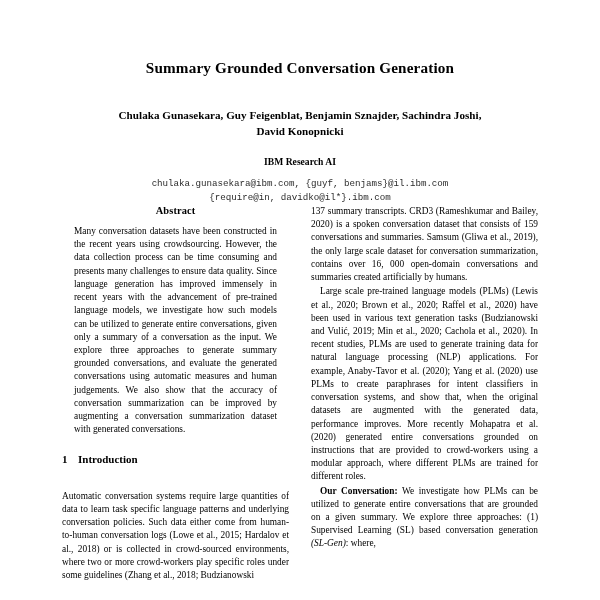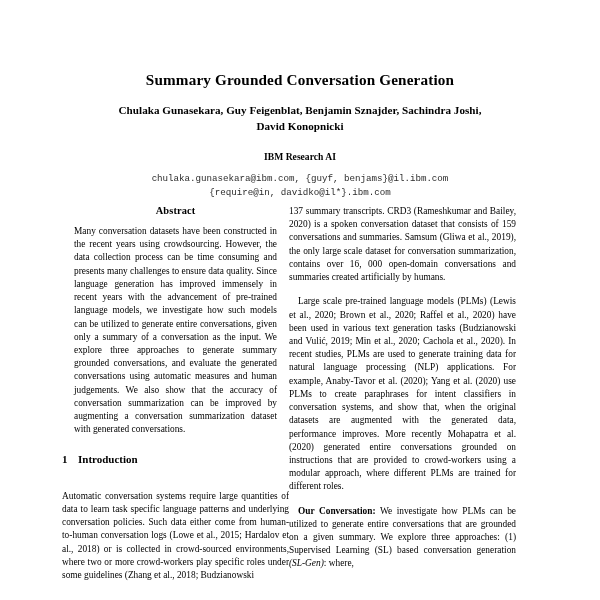--- a/index.html
+++ b/index.html
@@ -16,37 +16,37 @@
     color: #000000;
     -webkit-font-smoothing: antialiased;
   }
 
   .page {
     position: relative;
     width: 600px;
     height: 600px;
     background: #ffffff;
     box-sizing: border-box;
-    padding: 16px 62px;
+    padding: 4px 62px;
   }
 
   
   .title-block {
     padding-top: 54px;
     text-align: center;
   }
   .paper-title {
     font-size: 15.2px;
     font-weight: bold;
     letter-spacing: 0.01em;
     line-height: 1.25;
     margin: 0;
   }
   .authors {
-    margin-top: 14px;
+    margin-top: 31px;
     font-size: 11.1px;
     font-weight: bold;
     line-height: 1.42;
     letter-spacing: 0.003em;
   }
   .affiliation {
     margin-top: 16px;
     font-size: 9.6px;
     font-weight: bold;
     line-height: 1.3;
@@ -62,20 +62,21 @@
   .emails div { white-space: pre; }
 
   
   .columns {
     position: absolute;
     top: 205px;
     left: 62px;
     right: 62px;
     bottom: 0;
     display: flex;
+    gap: 22px;
   }
   .col {
     width: 227px;
     flex: 0 0 227px;
     overflow: hidden;
   }
 
   .abstract-head {
     text-align: center;
     font-size: 10.4px;
@@ -102,21 +103,21 @@
     margin: 16px 0 24px 0;
     line-height: 1.2;
   }
   .section-head .secnum {
     display: inline-block;
     min-width: 16px;
   }
 
   
   .col-right p.para.first { text-indent: 0; }
-  .col-right p.para.indent { text-indent: 9px; margin-top: 11px; }
+  .col-right p.para.indent { text-indent: 9px; margin-top: 1px; }
 
   .lead-bold { font-weight: bold; }
   .ital { font-style: italic; }
 </style>
 </head>
 <body>
 
 <div class="page">
 
   <div class="title-block">

